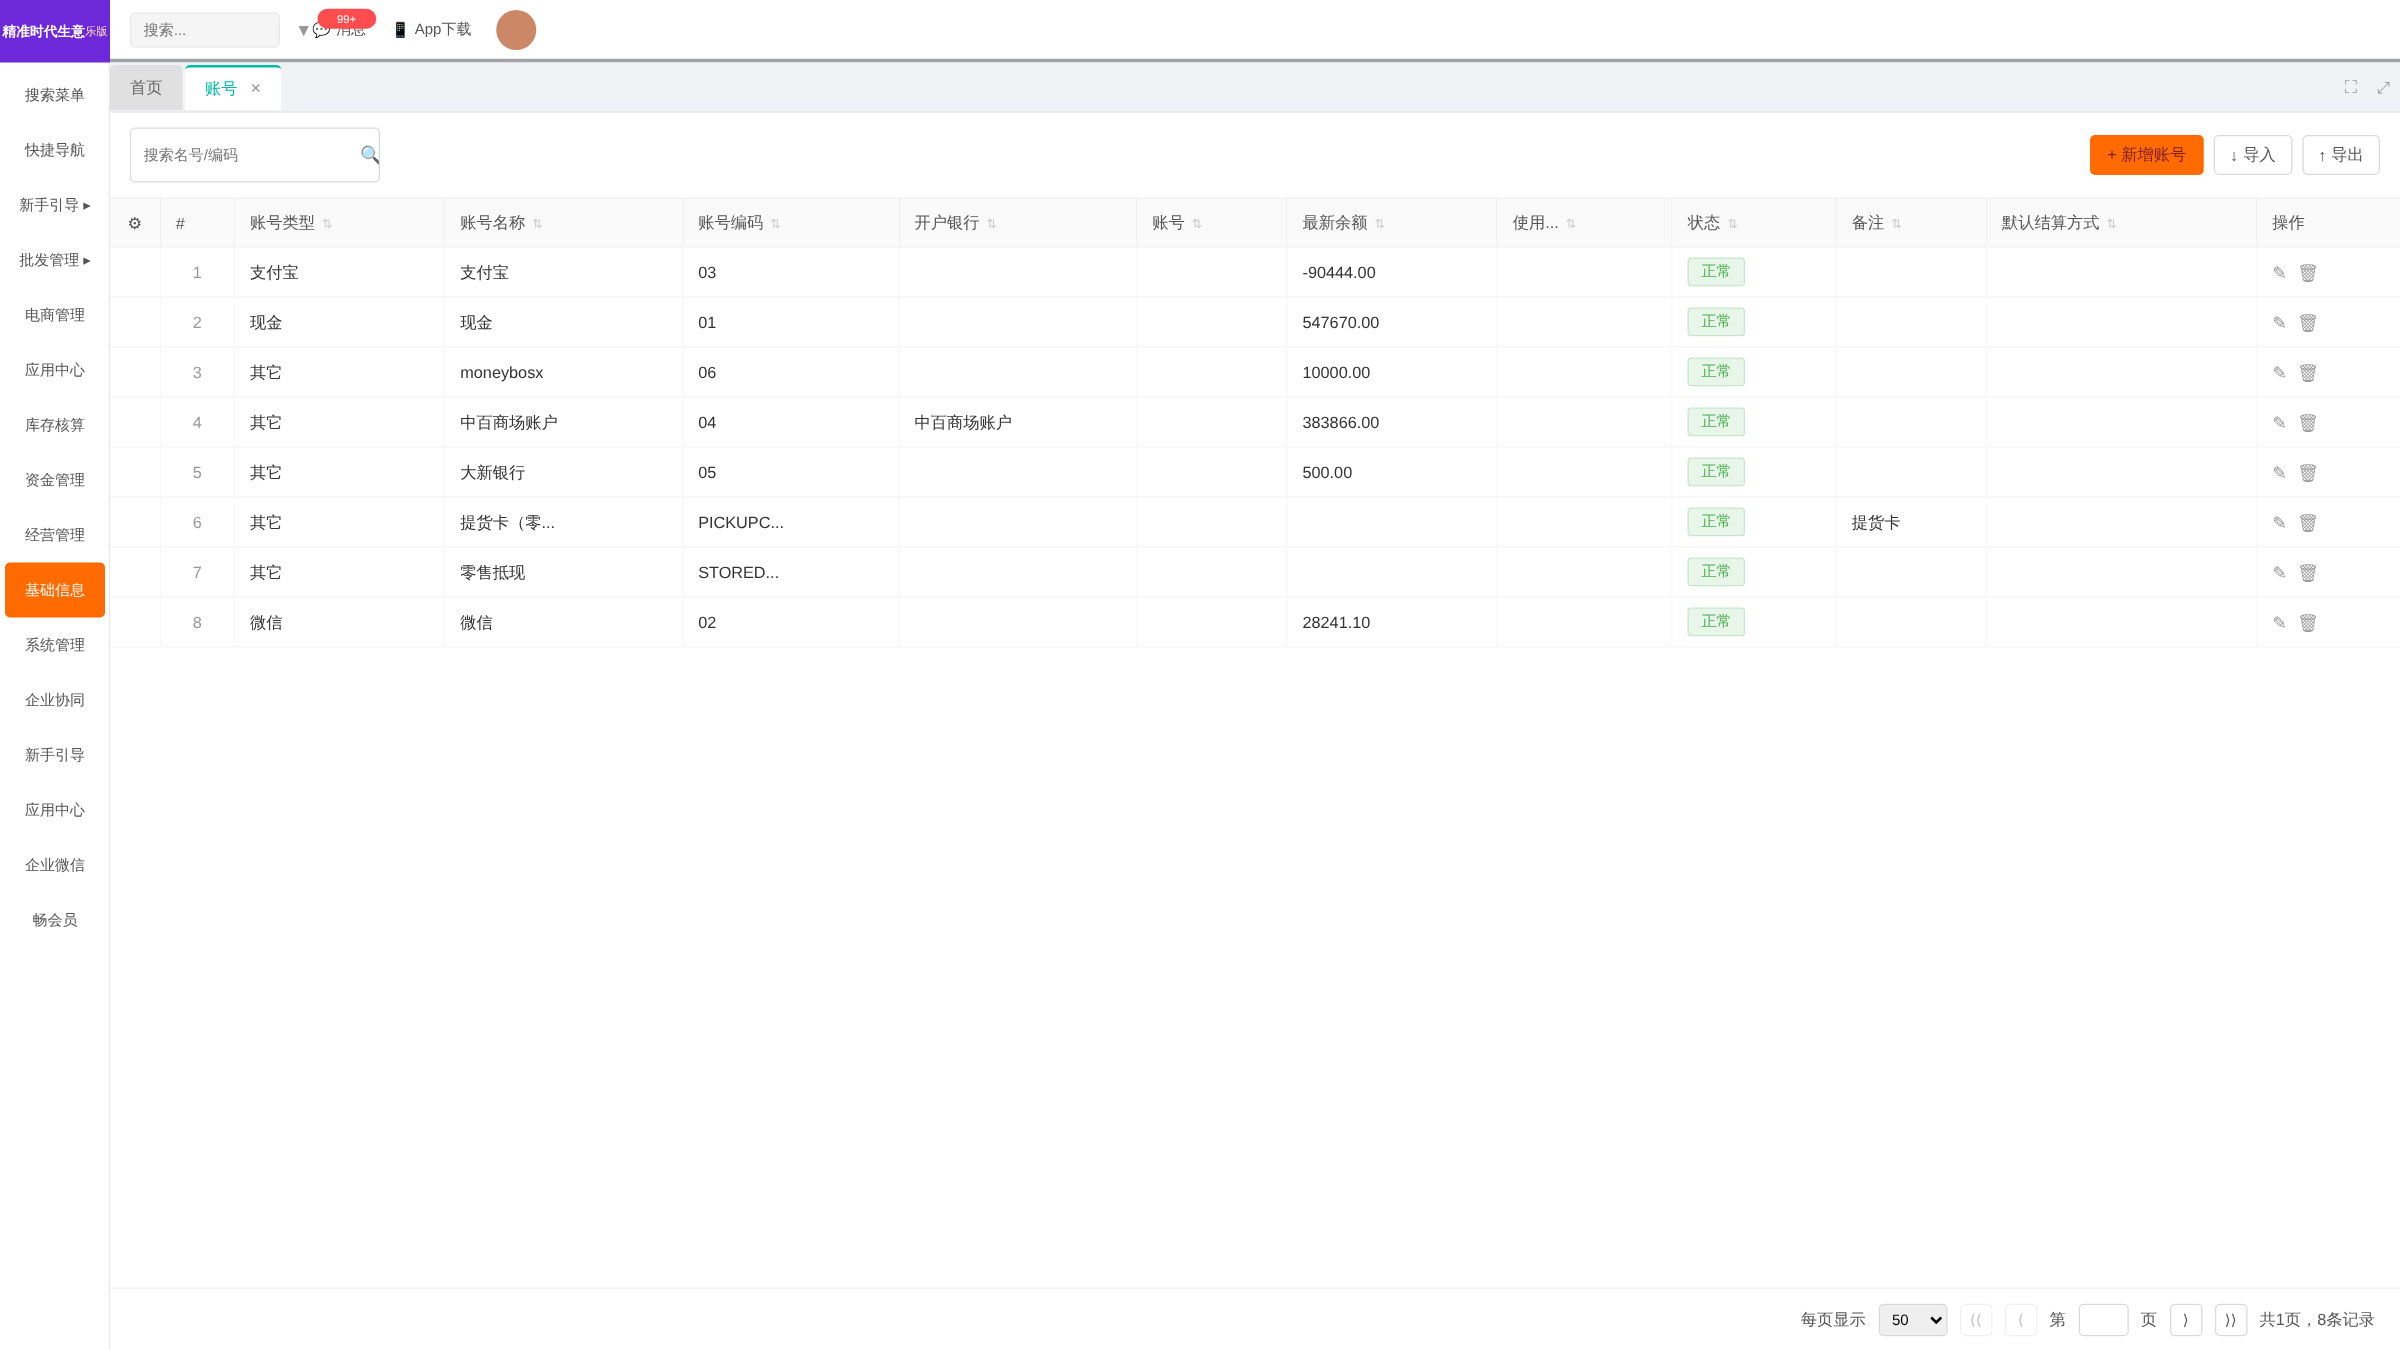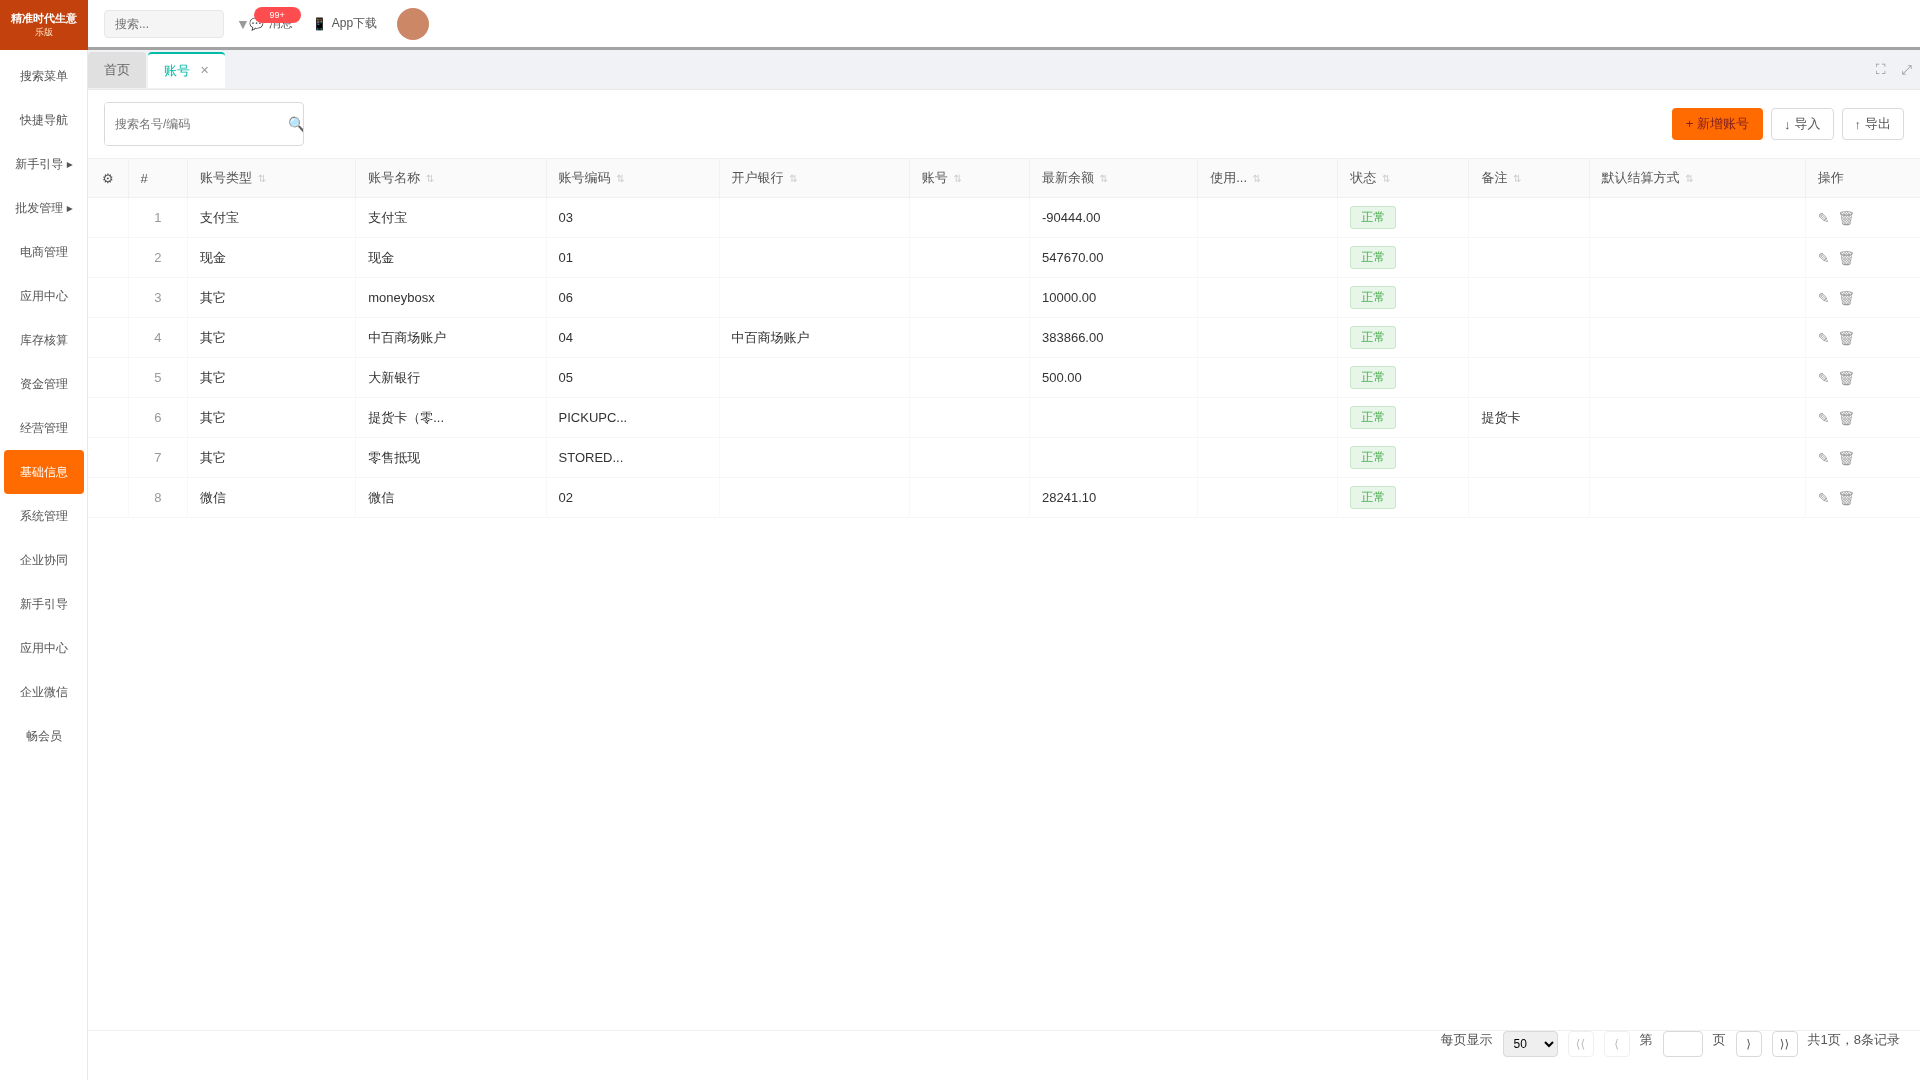--- a/index.html
+++ b/index.html
@@ -11,25 +11,25 @@
       background: #fff;
       height: 1080px;
       display: flex;
       flex-direction: column;
       border-right: 1px solid #e8e8e8;
       flex-shrink: 0;
     }
     .sidebar-logo {
       width: 88px;
       height: 50px;
-      background: #c2410c;
+      background: #6d28d9;
       display: flex;
       align-items: center;
       justify-content: center;
-      flex-direction: column;
+      flex-direction: row;
     }
     .sidebar-logo .logo-text {
       color: #fff;
       font-size: 11px;
       font-weight: bold;
     }
     .sidebar-logo .logo-sub {
       color: #ffe0c0;
       font-size: 9px;
     }
@@ -307,21 +307,21 @@
       cursor: pointer;
       color: #999;
       font-size: 14px;
     }
 
     
     .pagination {
       height: 50px;
       border-top: 1px solid #f0f0f0;
       display: flex;
-      align-items: flex-start;
+      align-items: center;
       justify-content: flex-end;
       padding: 0 20px;
       gap: 10px;
       font-size: 13px;
       color: #555;
     }
     .page-size-select {
       border: 1px solid #d9d9d9;
       border-radius: 4px;
       padding: 2px 6px;

